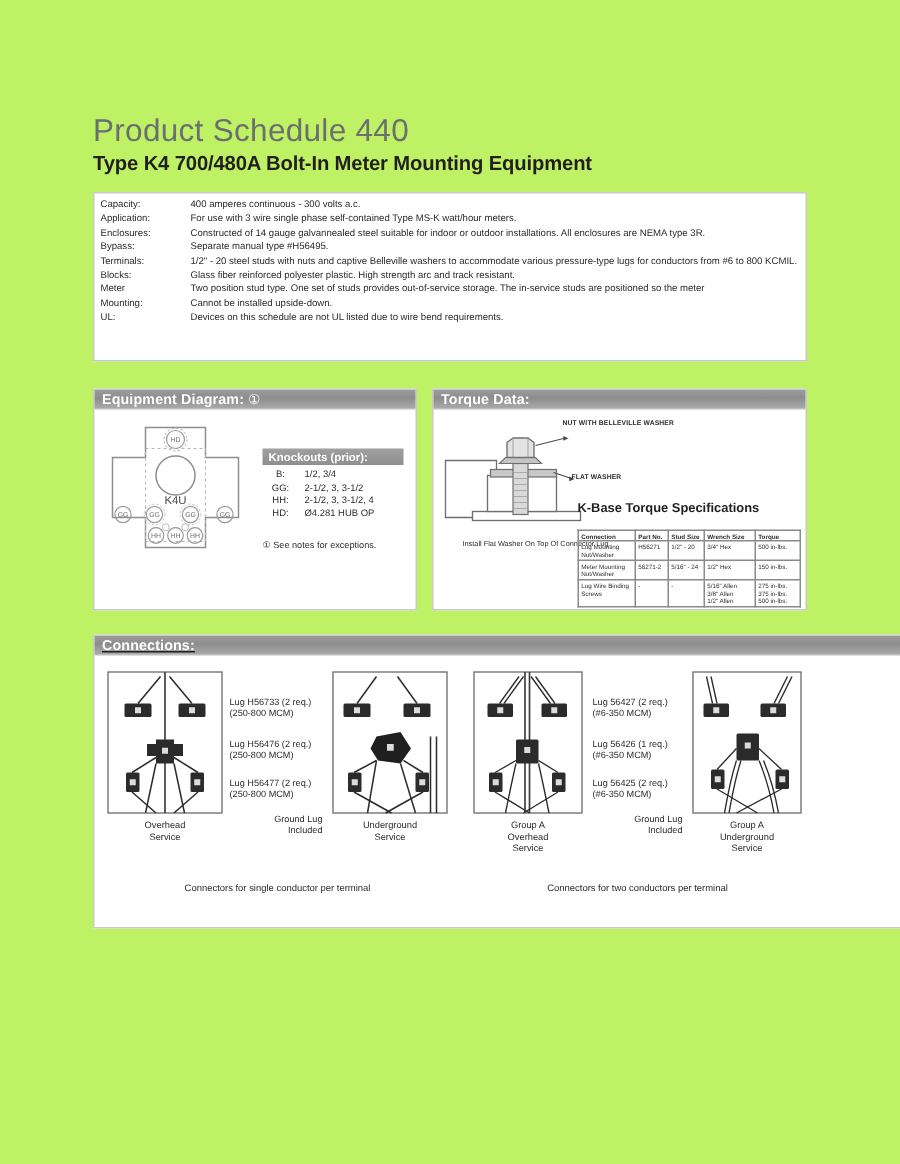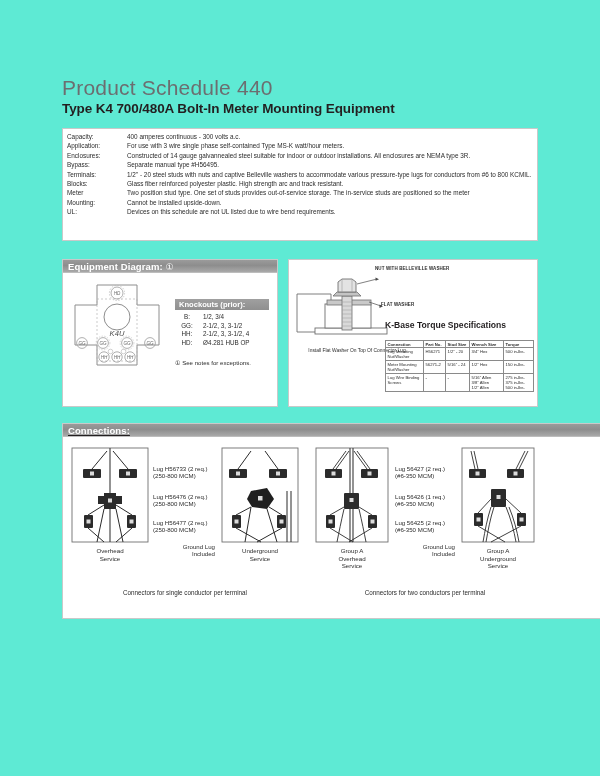--- a/index.html
+++ b/index.html
@@ -11,21 +11,21 @@
     width: 600px;
     height: 776px;
     position: relative;
     font-family: "Liberation Sans", sans-serif;
     color: #231f20;
     overflow: hidden;
   }
   .page {
     position: absolute;
     inset: 0;
-    background: #5eead4;
+    background: #bef264;
   }
 
   
   .title-main {
     position: absolute;
     left: 62px;
     top: 76px;
     font-size: 21px;
     font-weight: 400;
     color: #6c6e70;
@@ -73,21 +73,21 @@
   #general-panel { left: 62px; top: 128px; width: 476px; height: 113px; }
   .gi-body { padding: 3px 4px 2px 4px; }
   .gi-row { display: flex; font-size: 6.4px; line-height: 9.4px; color: #2b2b2b; }
   .gi-label { width: 60px; flex: 0 0 60px; }
   .gi-text { flex: 1 1 auto; }
 
   
   #knockout-panel { left: 62px; top: 259px; width: 216px; height: 148px; }
   .ko-body { position: relative; height: 134px; }
 
-  .ko-diagram { position: absolute; left: 10px; top: 10px; width: 88px; height: 96px; font-style: italic; }
+  .ko-diagram { position: absolute; left: 10px; top: 10px; width: 88px; height: 96px; }
 
   .ko-list-head {
     position: absolute; left: 112px; top: 26px; width: 94px; height: 11px;
     background: linear-gradient(to bottom, #a0a0a0, #8f8f8f);
     color: #fff; font-size: 7.6px; font-weight: bold; line-height: 11px;
     padding-left: 4px; box-sizing: border-box; white-space: nowrap;
   }
   .ko-list { position: absolute; left: 112px; top: 40px; width: 98px; }
   .ko-row { display: flex; font-size: 6.3px; line-height: 8.6px; color: #2b2b2b; }
   .ko-code { width: 24px; flex: 0 0 24px; text-align: center; font-weight: normal; }
@@ -285,20 +285,21 @@
           <div class="ko-row">
             <div class="ko-code">HD:</div>
             <div class="ko-val">Ø4.281 HUB OP</div>
           </div>
         </div>
       <div class="ko-note">① See notes for exceptions.</div>
     </div>
   </div>
 
   <div class="panel" id="torque-panel">
+    <div class="bar">Torque Data:</div>
     <div class="tq-body">
 
       <div class="tq-figure">
         <svg width="120" height="80" viewBox="0 0 120 80">
 
           <path d="M2 28 H36 V66 H2 Z" fill="#ffffff" stroke="#6f6f6f" stroke-width="0.9"></path>
 
           <rect x="20" y="62" width="72" height="6" fill="#ffffff" stroke="#6f6f6f" stroke-width="0.9"></rect>
 
           <rect x="30" y="38" width="46" height="24" fill="#ffffff" stroke="#6f6f6f" stroke-width="0.9"></rect>

